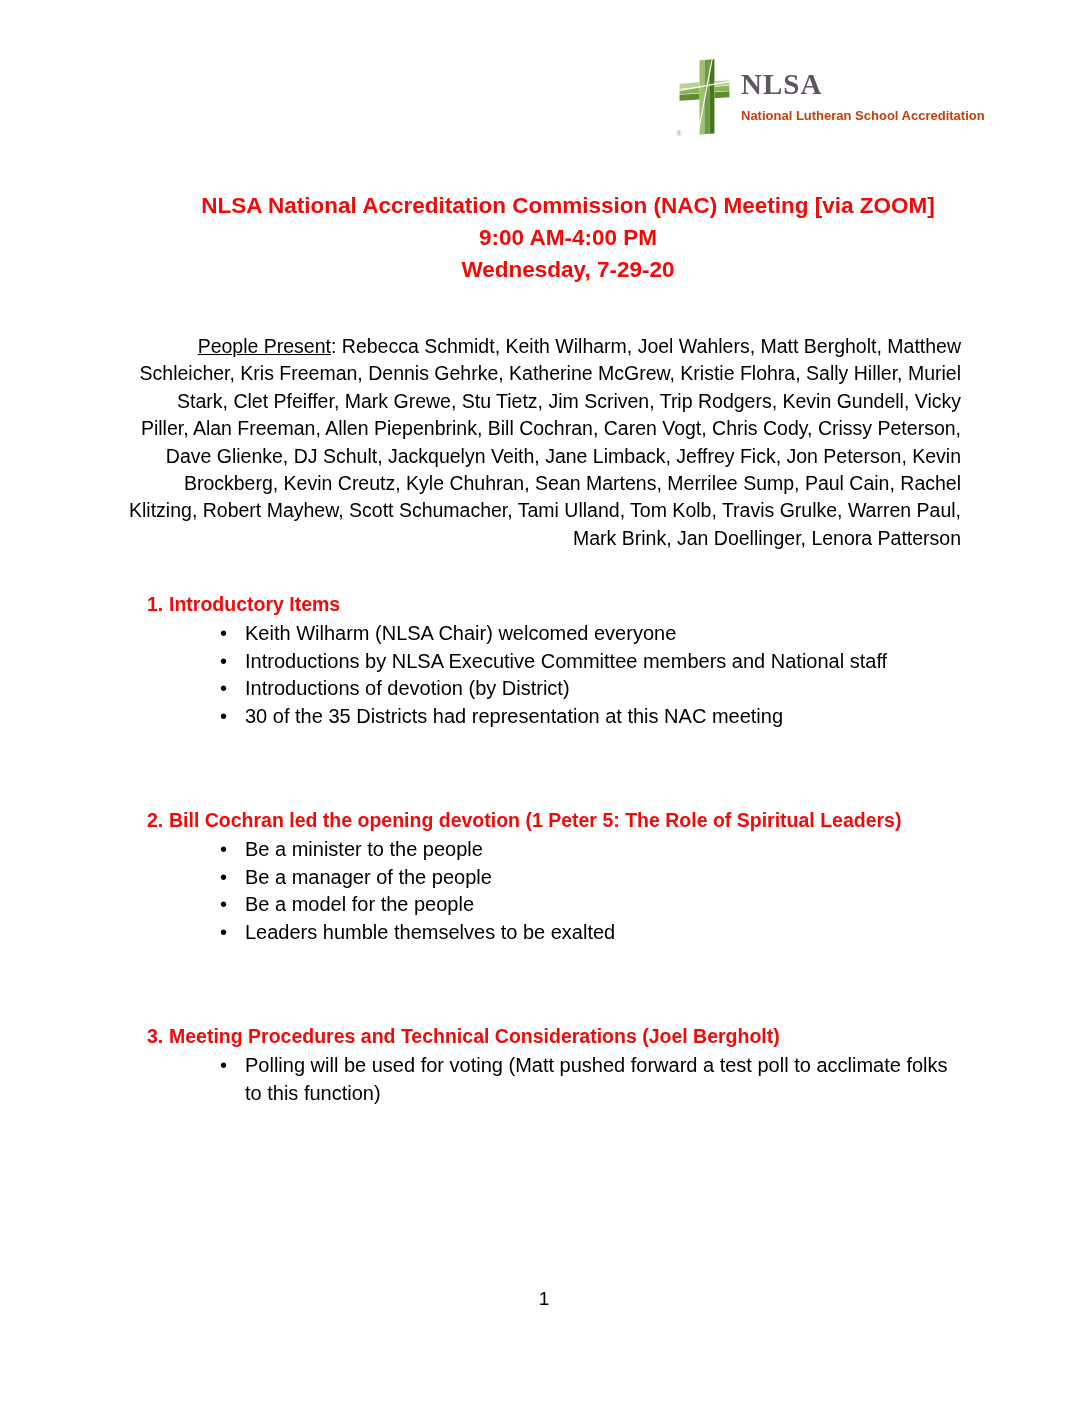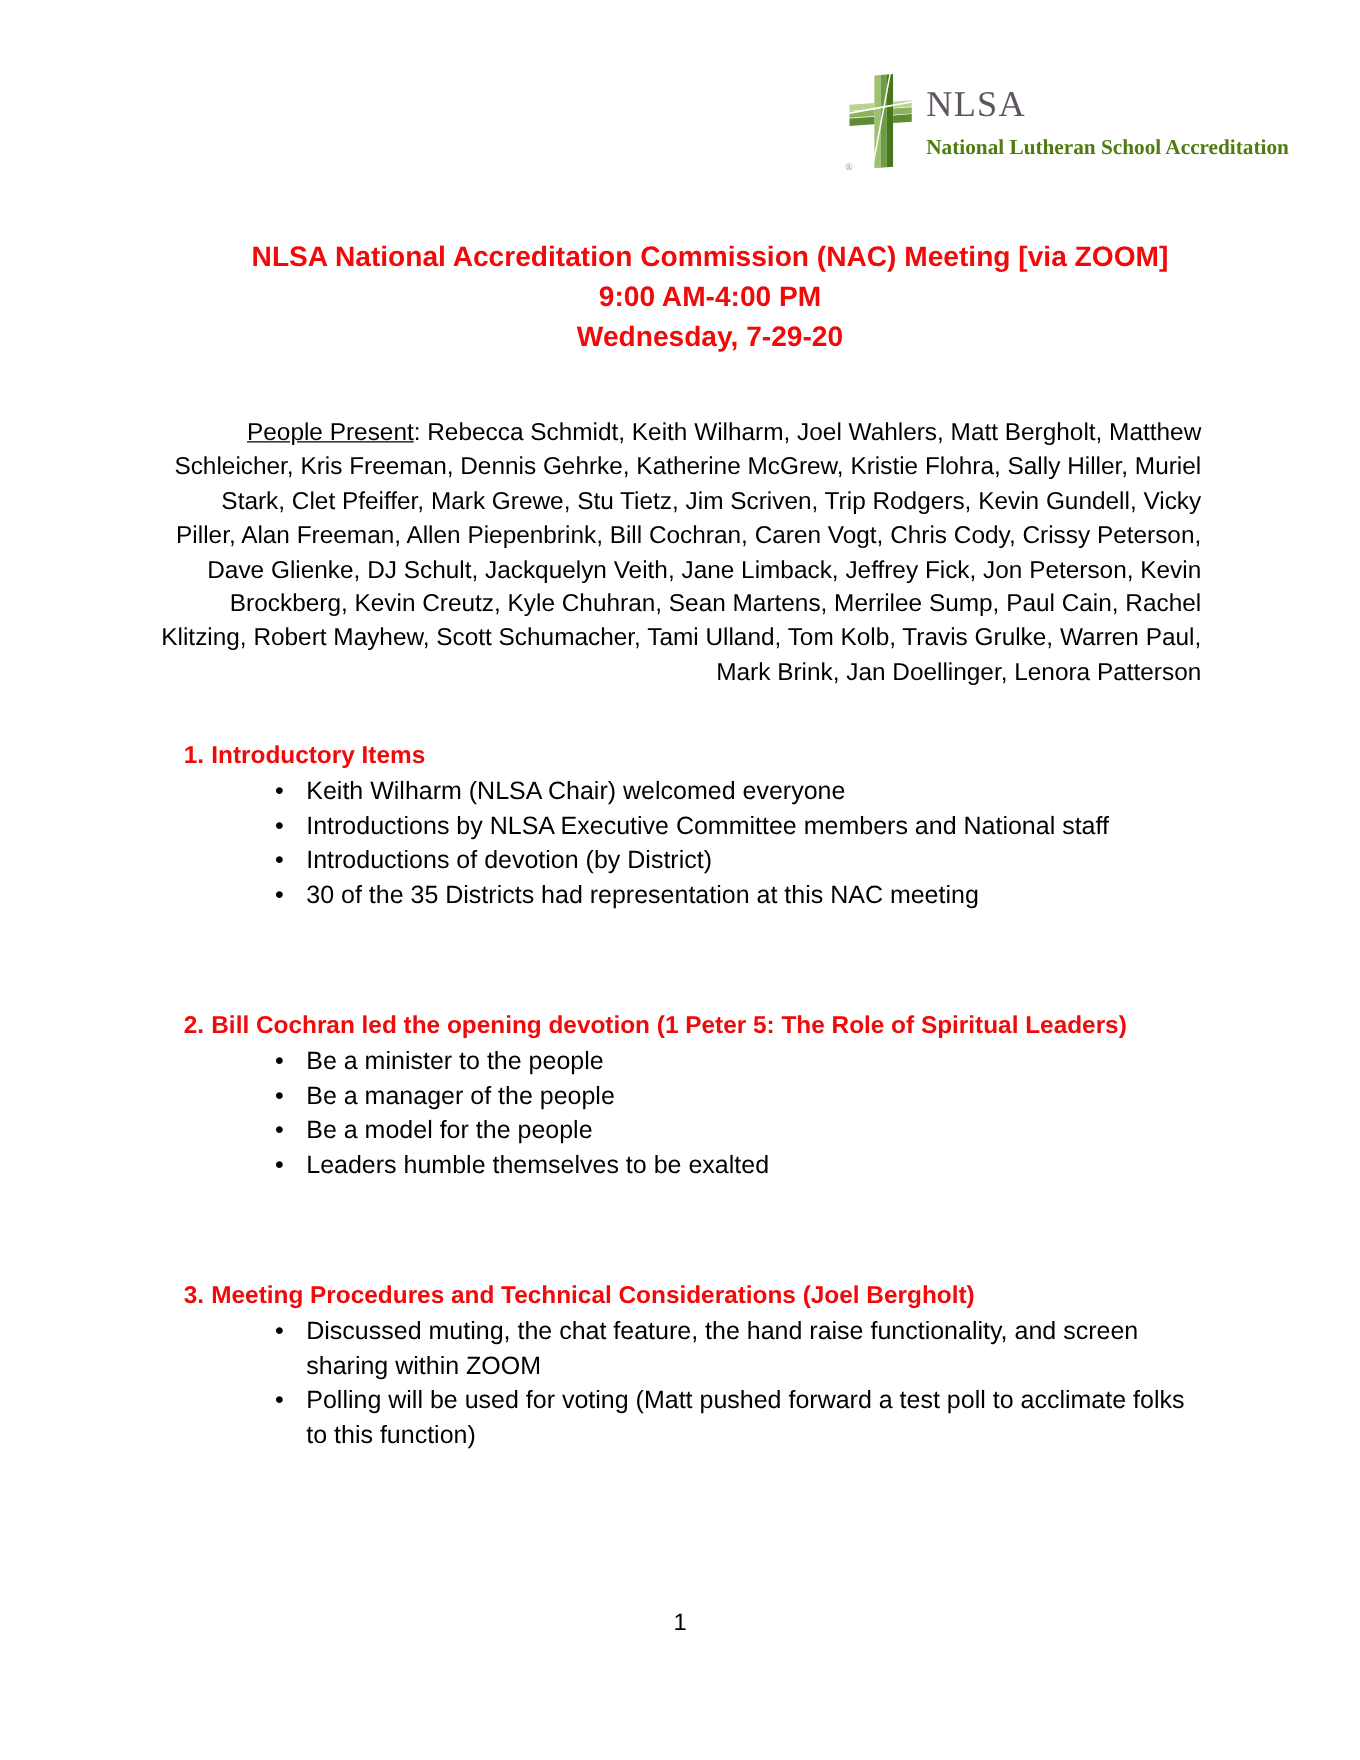--- a/index.html
+++ b/index.html
@@ -31,26 +31,27 @@
     color: #9a9a9a;
     font-family: "Liberation Serif", serif;
   }
   .logo-text { padding-top: 12px; padding-left: 7px; }
   .logo-acronym {
     font-family: "Liberation Serif", "DejaVu Serif", serif;
     font-size: 29px;
     line-height: 1;
     color: #5f5560;
     letter-spacing: 1px;
+    font-weight: bold;
   }
   .logo-tagline {
-    font-family: Liberation Serif, serif;
-    font-size: 17px;
-    font-weight: bold;
-    color: #4d7c0f;
+    font-family: Liberation Sans, sans-serif;
+    font-size: 13px;
+    font-weight: bold;
+    color: #c2410c;
     margin-top: 9px;
     white-space: nowrap;
   }
 
   
   .title-block {
     position: absolute;
     top: 190px;
     left: 0;
     width: 100%;
@@ -188,21 +189,20 @@
           <li>Be a model for the people</li>
           <li>Leaders humble themselves to be exalted</li>
         </ul>
       </section>
       <section class="section">
         <div class="sec-heading">
           <span class="sec-num">3.</span>
           <span class="sec-title">Meeting Procedures and Technical Considerations (Joel Bergholt)</span>
         </div>
         <ul class="bullets">
-          <li>Discussed muting, the chat feature, the hand raise functionality, and screen sharing within ZOOM</li>
           <li>Polling will be used for voting (Matt pushed forward a test poll to acclimate folks to this function)</li>
         </ul>
       </section>
     </div>
 
   <footer class="page-footer">
     <span>1</span>
   </footer>
 
 </div>

